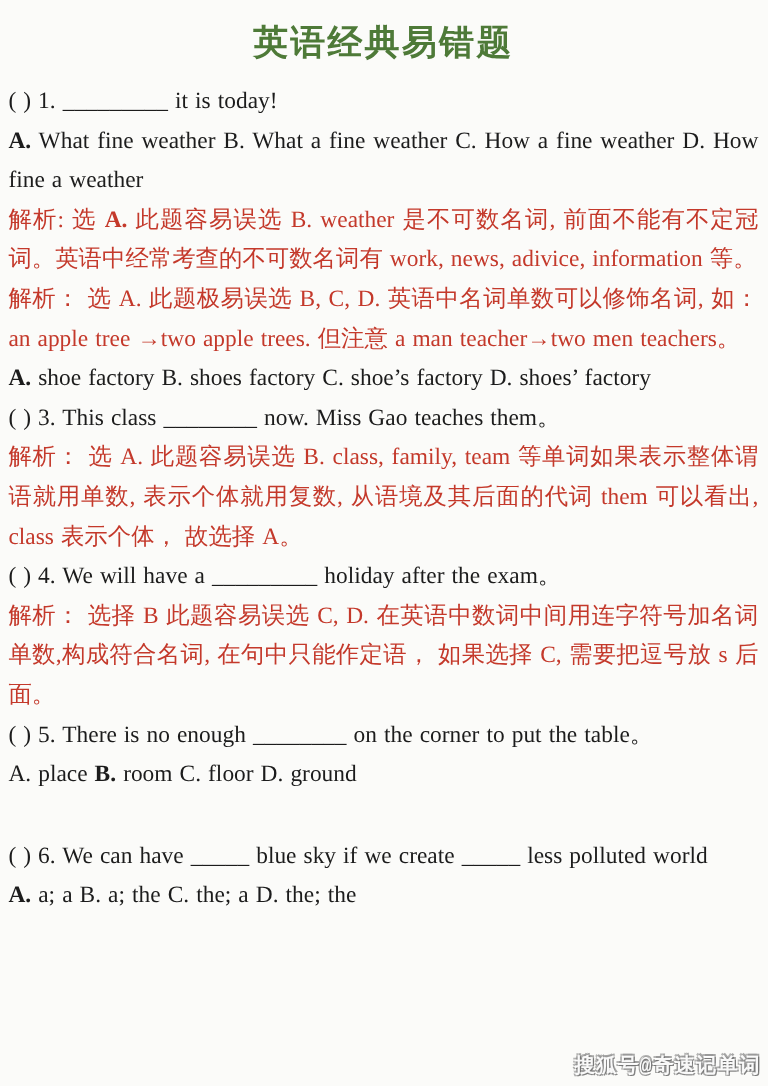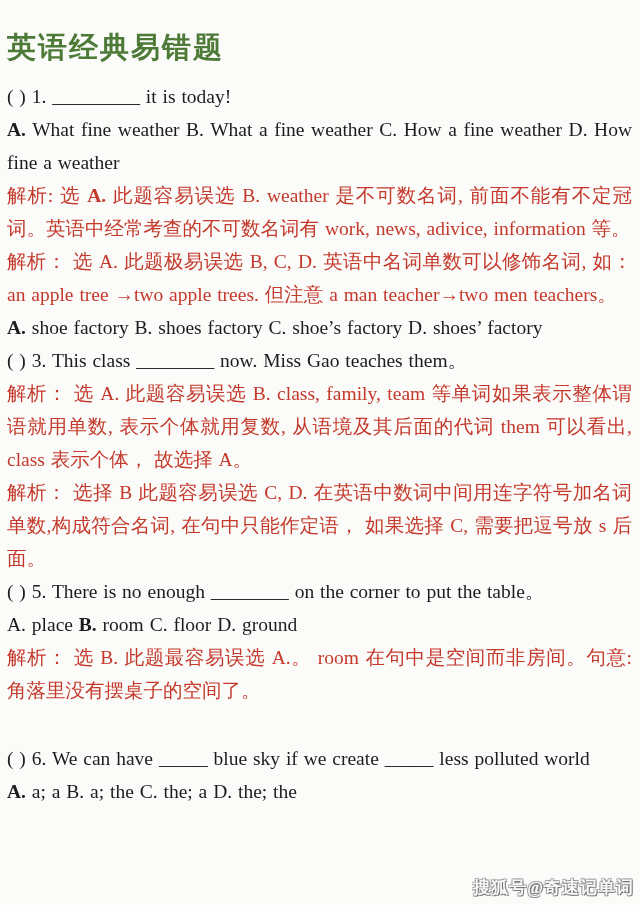--- a/index.html
+++ b/index.html
@@ -20,39 +20,39 @@
     overflow: hidden;
   }
   .page {
     padding: 4px 8px 0 7px;
   }
   .doc-title {
     font-family: Liberation Serif, serif;
     font-size: 29px;
     font-weight: bold;
     color: var(--green);
-    text-align: left;
-    margin: 24px 0 12px 0;
+    text-align: center;
+    margin: 12px 0 12px 0;
     letter-spacing: 2px;
   }
   .line {
     font-size: 19.5px;
     line-height: 33px;
     margin: 0;
     text-align: justify;
     word-spacing: 1px;
   }
   .line b { font-weight: bold; }
   .analysis { color: var(--red); }
   .spacer { height: 35px; }
   .watermark {
     position: absolute;
     right: 6px;
     bottom: 6px;
-    font-family: Liberation Serif, serif;
+    font-family: Liberation Mono, monospace;
     font-size: 17px;
     font-weight: bold;
     letter-spacing: 1px;
     color: rgba(255,255,255,0.95);
     text-shadow:
       1px 1px 0 rgba(110,110,110,0.85),
      -1px -1px 0 rgba(150,150,150,0.7),
       1px -1px 0 rgba(130,130,130,0.7),
      -1px 1px 0 rgba(130,130,130,0.7);
   }
@@ -63,23 +63,23 @@
 <div class="page">
   <h1 class="doc-title">英语经典易错题</h1>
   <div>
       <p class="line"><span>( ) 1. _________ it is today!</span></p>
       <p class="line"><b>A.</b><span> What fine weather B. What a fine weather C. How a fine weather D. How fine a weather</span></p>
       <p class="line analysis"><span>解析: 选 </span><b>A.</b><span> 此题容易误选 B. weather 是不可数名词, 前面不能有不定冠词。英语中经常考查的不可数名词有 work, news, adivice, information 等。</span></p>
       <p class="line analysis"><span>解析： 选 A. 此题极易误选 B, C, D. 英语中名词单数可以修饰名词, 如： an apple tree →two apple trees. 但注意 a man teacher→two men teachers。</span></p>
       <p class="line"><b>A.</b><span> shoe factory B. shoes factory C. shoe’s factory D. shoes’ factory</span></p>
       <p class="line"><span>( ) 3. This class ________ now. Miss Gao teaches them。</span></p>
       <p class="line analysis"><span>解析： 选 A. 此题容易误选 B. class, family, team 等单词如果表示整体谓语就用单数, 表示个体就用复数, 从语境及其后面的代词 them 可以看出, class 表示个体， 故选择 A。</span></p>
+      <p class="line"><span>( ) 4. We will have a _________ holiday after the exam。</span></p>
       <p class="line analysis"><span>解析： 选择 B 此题容易误选 C, D. 在英语中数词中间用连字符号加名词单数,构成符合名词, 在句中只能作定语， 如果选择 C, 需要把逗号放 s 后面。</span></p>
       <p class="line"><span>( ) 5. There is no enough ________ on the corner to put the table。</span></p>
       <p class="line"><span>A. place </span><b>B.</b><span> room C. floor D. ground</span></p>
-      <p class="line analysis"><span>解析： 选 B. 此题最容易误选 A.。 room 在句中是空间而非房间。句意: 角落里没有摆桌子的空间了。</span></p>
       <div class="spacer"></div>
       <p class="line"><span>( ) 6. We can have _____ blue sky if we create _____ less polluted world</span></p>
       <p class="line"><b>A.</b><span> a; a B. a; the C. the; a D. the; the</span></p>
     </div>
 </div>
 
 <div class="watermark">搜狐号@奇速记单词</div>
 
 </body></html>

